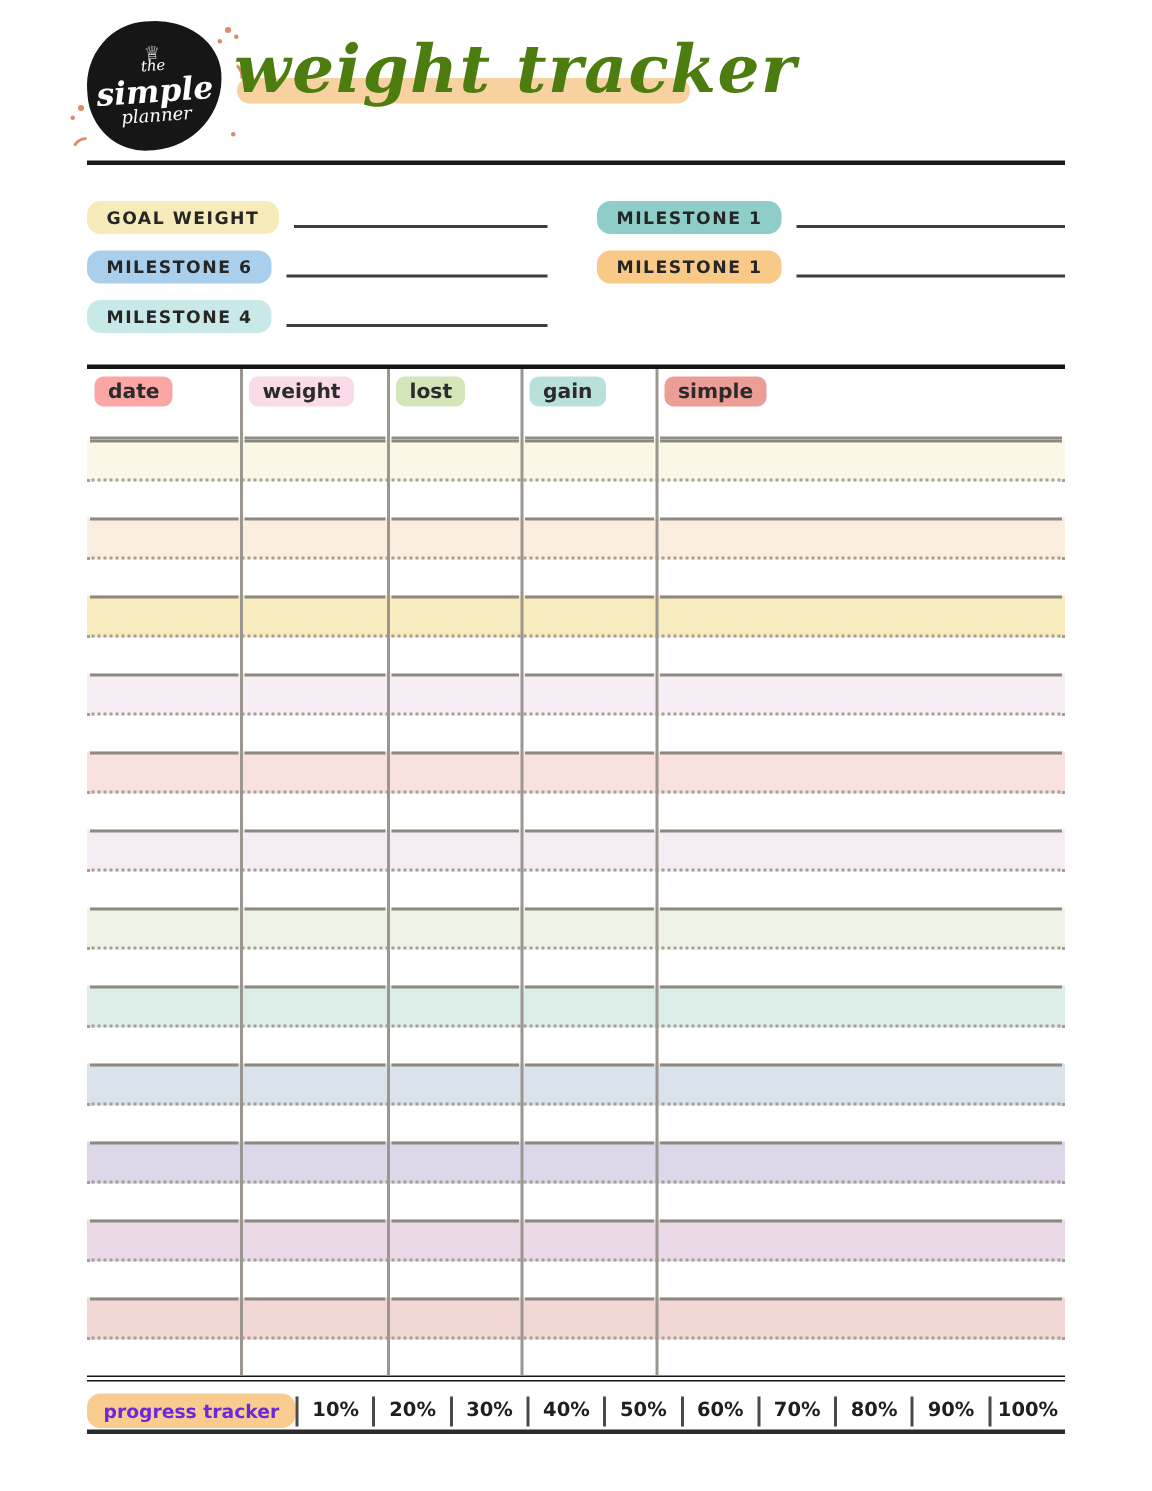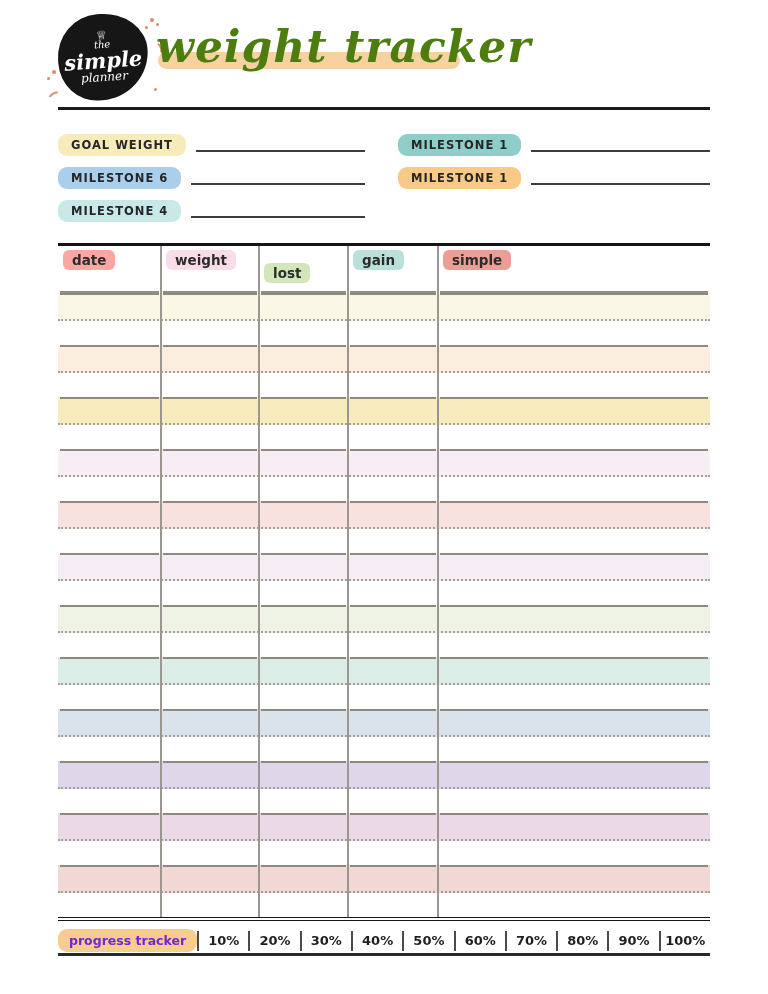--- a/index.html
+++ b/index.html
@@ -111,21 +111,21 @@
         <div class="field">
           <span class="badge" style="background: rgb(201, 233, 233);">MILESTONE 4</span>
           <div class="fline"></div>
         </div>
       </section>
 
     <section class="ttable" id="ttable">
       <div class="thead" id="thead">
           <div class="thcell" style="flex: 0 0 99px;"><span class="thbadge" style="background: #fca5a5;">date</span></div>
           <div class="thcell" style="flex: 0 0 94px;"><span class="thbadge" style="background: rgb(250, 220, 232);">weight</span></div>
-          <div class="thcell" style="flex: 0 0 85px; margin-top: 13px;"><span class="thbadge" style="background: rgb(211, 230, 186);">lost</span></div>
+          <div class="thcell" style="flex: 0 0 85px;"><span class="thbadge" style="background: rgb(211, 230, 186);">lost</span></div>
           <div class="thcell" style="flex: 0 0 86px;"><span class="thbadge" style="background: rgb(186, 225, 217);">gain</span></div>
           <div class="thcell" style="flex: 1 1 0%;"><span class="thbadge" style="background: rgb(236, 157, 149);">simple</span></div>
         </div>
     <div class="trow" style="background: rgb(250, 247, 231);">
           <div class="tcell" style="flex: 0 0 99px;"></div>
           <div class="tcell" style="flex: 0 0 94px;"></div>
           <div class="tcell" style="flex: 0 0 85px;"></div>
           <div class="tcell" style="flex: 0 0 86px;"></div>
           <div class="tcell" style="flex: 1 1 0%;"></div>
         </div>

